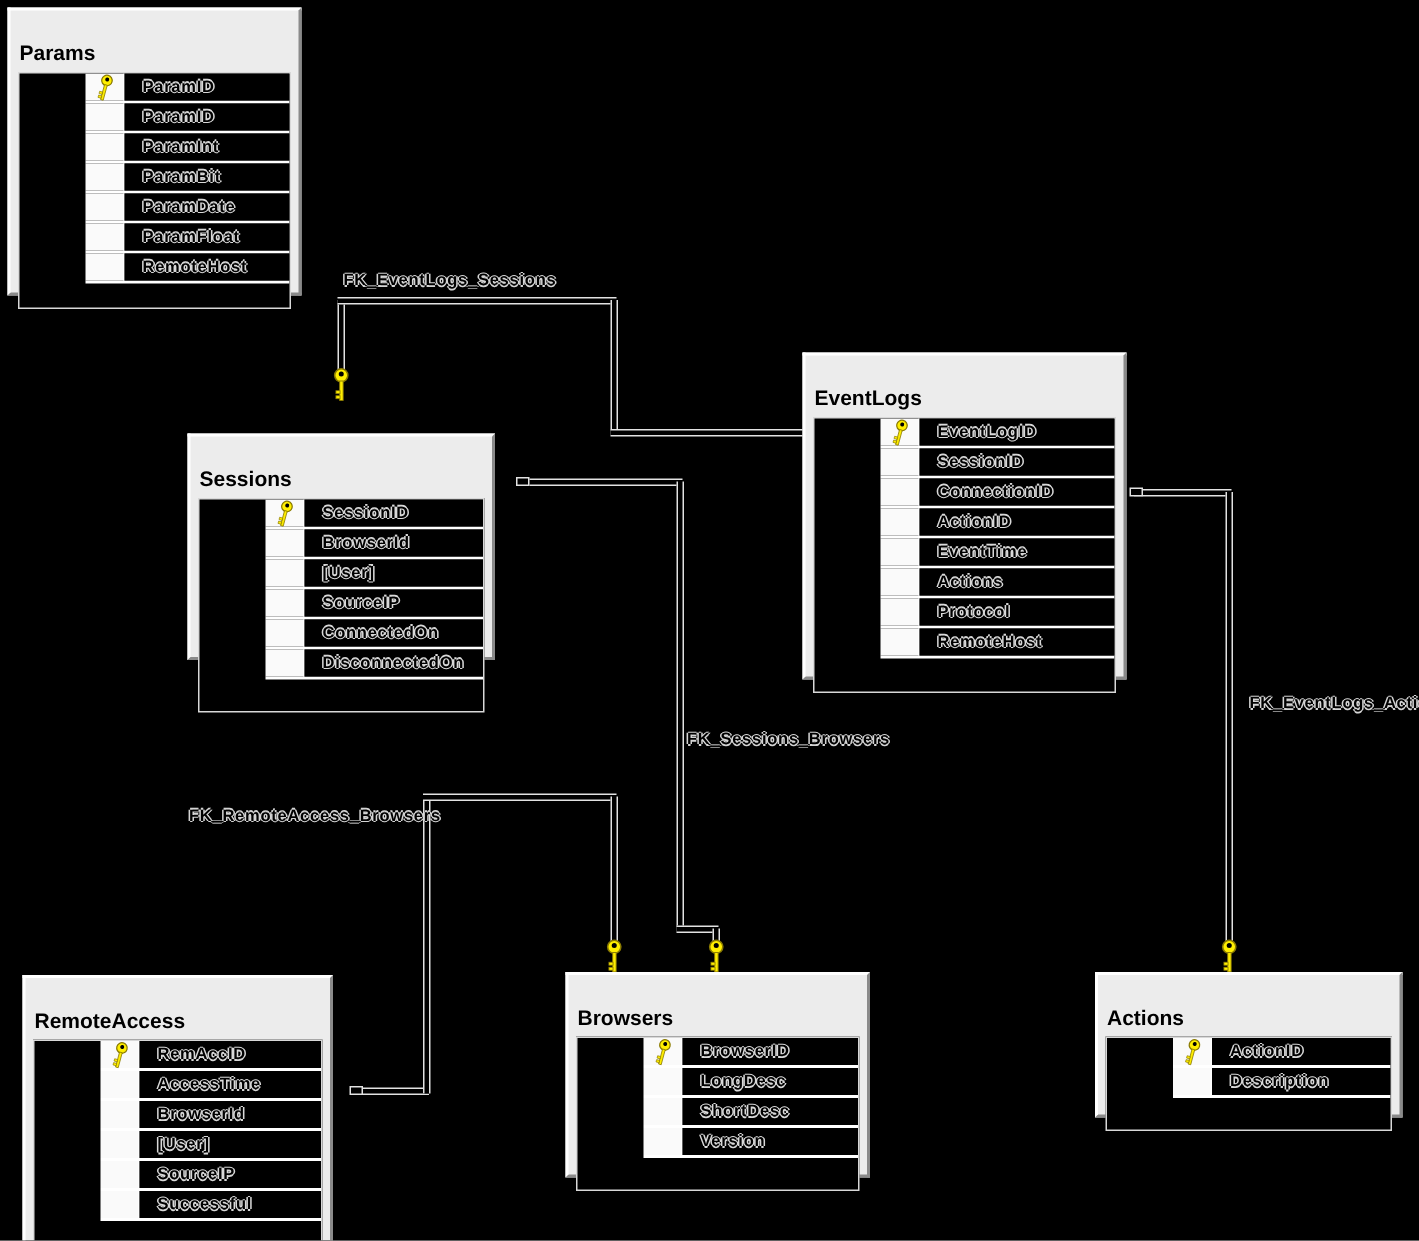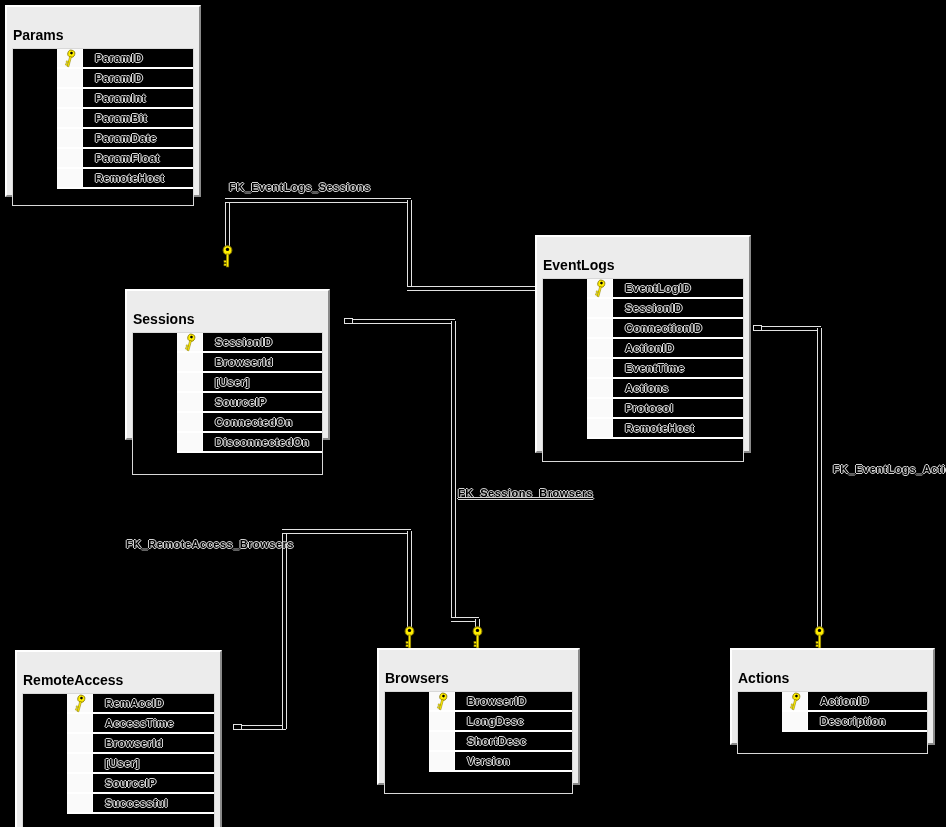--- a/index.html
+++ b/index.html
@@ -107,21 +107,21 @@
     <div class="seg seg-h" style="left: 451px; top: 617px; width: 28px;"></div>
     <div class="seg seg-v" style="left: 475px; top: 619px; height: 11px;"></div>
     <div class="nub" style="left: 344px; top: 318px;"></div>
     <div class="end-key" style="left: 471px; top: 626px;"><svg width="13" height="23" viewBox="0 0 12 22">
      <circle cx="6" cy="5" r="4.2" fill="#ffee00" stroke="#8a7a00" stroke-width="1"></circle>
      <circle cx="6" cy="4.2" r="1.6" fill="#000000"></circle>
      <rect x="5" y="8.6" width="2.2" height="12.4" fill="#ffee00" stroke="#8a7a00" stroke-width="0.6"></rect>
      <rect x="2.6" y="14.8" width="2.6" height="1.9" fill="#ffee00" stroke="#8a7a00" stroke-width="0.5"></rect>
      <rect x="2.6" y="18" width="2.6" height="1.9" fill="#ffee00" stroke="#8a7a00" stroke-width="0.5"></rect>
    </svg></div>
-    <div class="rel-label" style="left: 458px; top: 487px; text-decoration: underline;">FK_Sessions_Browsers</div>
+    <div class="rel-label" style="left: 458px; top: 487px;">FK_Sessions_Browsers</div>
     <div class="seg seg-h" style="left: 236px; top: 725px; width: 50px;"></div>
     <div class="seg seg-v" style="left: 282px; top: 531px; height: 198px;"></div>
     <div class="seg seg-h" style="left: 282px; top: 529px; width: 129px;"></div>
     <div class="seg seg-v" style="left: 407px; top: 531px; height: 99px;"></div>
     <div class="nub" style="left: 233px; top: 724px;"></div>
     <div class="end-key" style="left: 403px; top: 626px;"><svg width="13" height="23" viewBox="0 0 12 22">
      <circle cx="6" cy="5" r="4.2" fill="#ffee00" stroke="#8a7a00" stroke-width="1"></circle>
      <circle cx="6" cy="4.2" r="1.6" fill="#000000"></circle>
      <rect x="5" y="8.6" width="2.2" height="12.4" fill="#ffee00" stroke="#8a7a00" stroke-width="0.6"></rect>
      <rect x="2.6" y="14.8" width="2.6" height="1.9" fill="#ffee00" stroke="#8a7a00" stroke-width="0.5"></rect>

